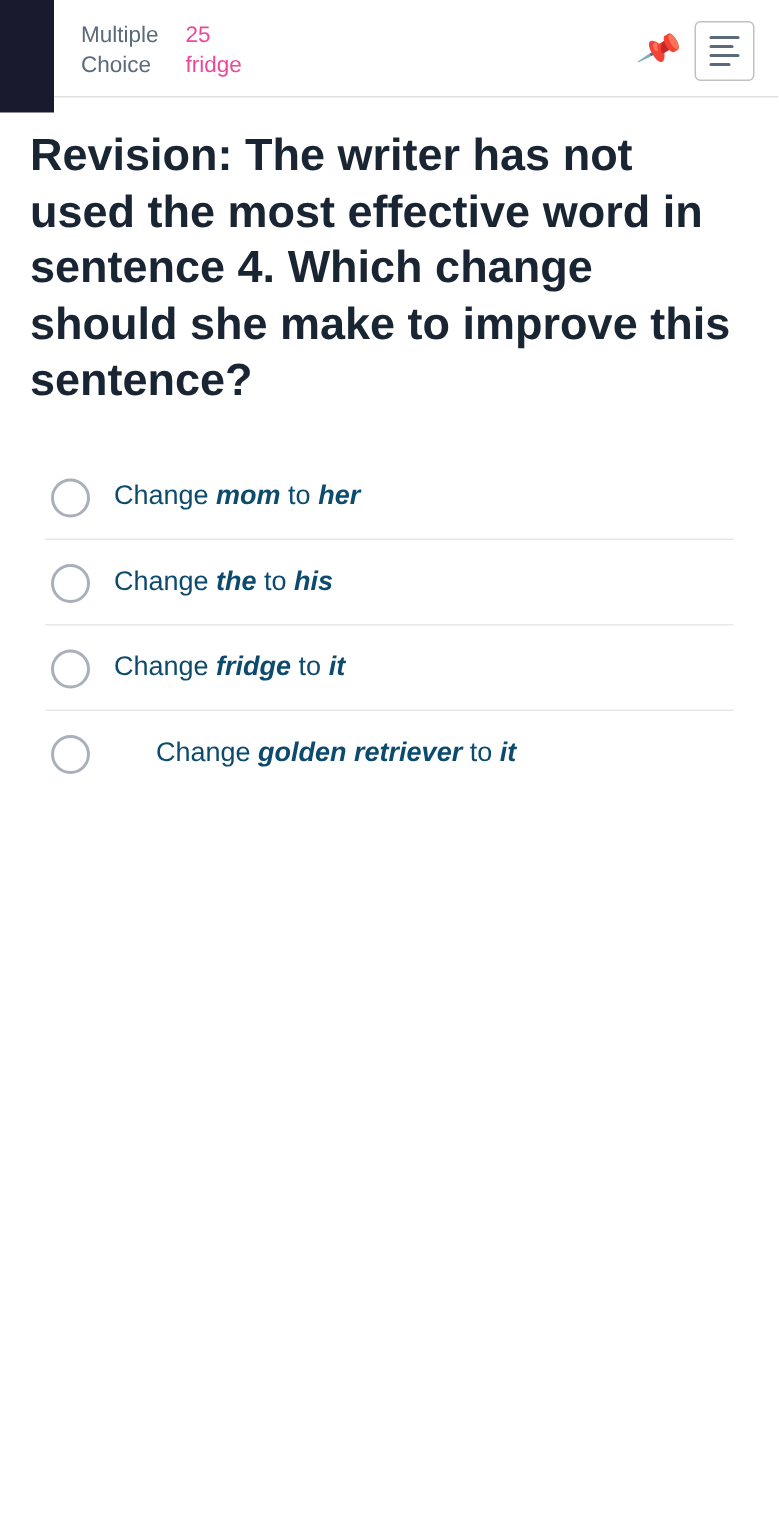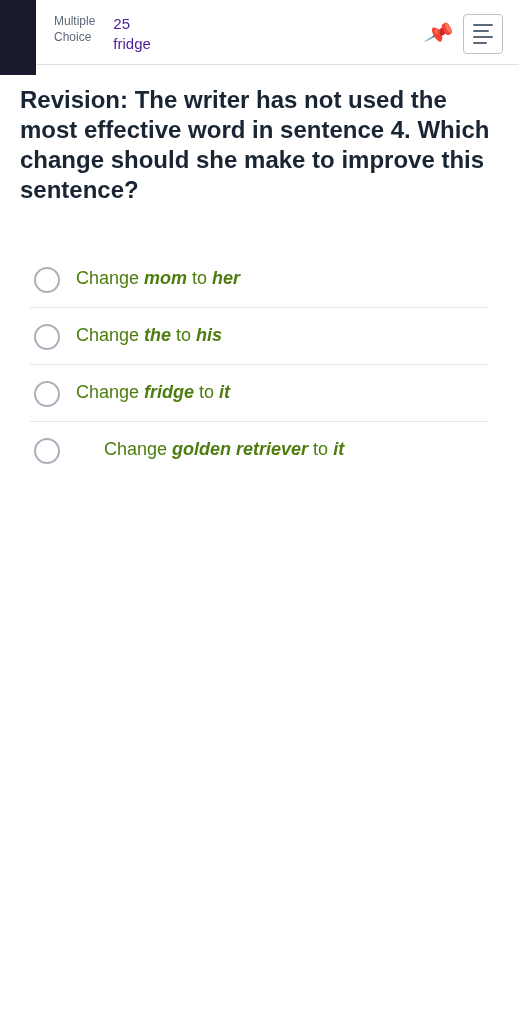--- a/index.html
+++ b/index.html
@@ -25,30 +25,30 @@
       justify-content: space-between;
     }
 
     .question-type {
       display: flex;
       flex-direction: column;
     }
 
     .question-type-text {
       font-family: Arial, sans-serif;
-      font-size: 12px;
+      font-size: 15px;
       color: #5a6a7a;
       font-weight: 400;
       line-height: 1.3;
     }
 
     .points-value {
       font-family: Arial, sans-serif;
       font-size: 15px;
-      color: #4c1d95;
+      color: #ec4899;
       font-weight: 400;
       line-height: 1.3;
     }
 
     .header-right {
       display: flex;
       align-items: center;
       gap: 10px;
     }
 
@@ -97,25 +97,25 @@
       top: 0;
       left: 0;
     }
 
     .question-body {
       padding: 20px 20px 10px 20px;
     }
 
     .question-text {
       font-family: Arial, sans-serif;
-      font-size: 24px;
+      font-size: 30px;
       font-weight: 900;
       line-height: 1.25;
       color: #1a2533;
-      margin-bottom: 46px;
+      margin-bottom: 30px;
     }
 
     .options-list {
       display: flex;
       flex-direction: column;
       gap: 0px;
       padding: 0 10px;
     }
 
     .option-item {
@@ -138,21 +138,21 @@
       border-radius: 50%;
       border: 2px solid #aab0bb;
       flex-shrink: 0;
       margin-top: 2px;
       background: #ffffff;
     }
 
     .option-text {
       font-family: Arial, sans-serif;
       font-size: 18px;
-      color: #4d7c0f;
+      color: #0c4a6e;
       line-height: 1.45;
     }
 
     .option-text em {
       font-style: italic;
       font-weight: 700;
     }
 
     .header-meta {
       display: flex;

